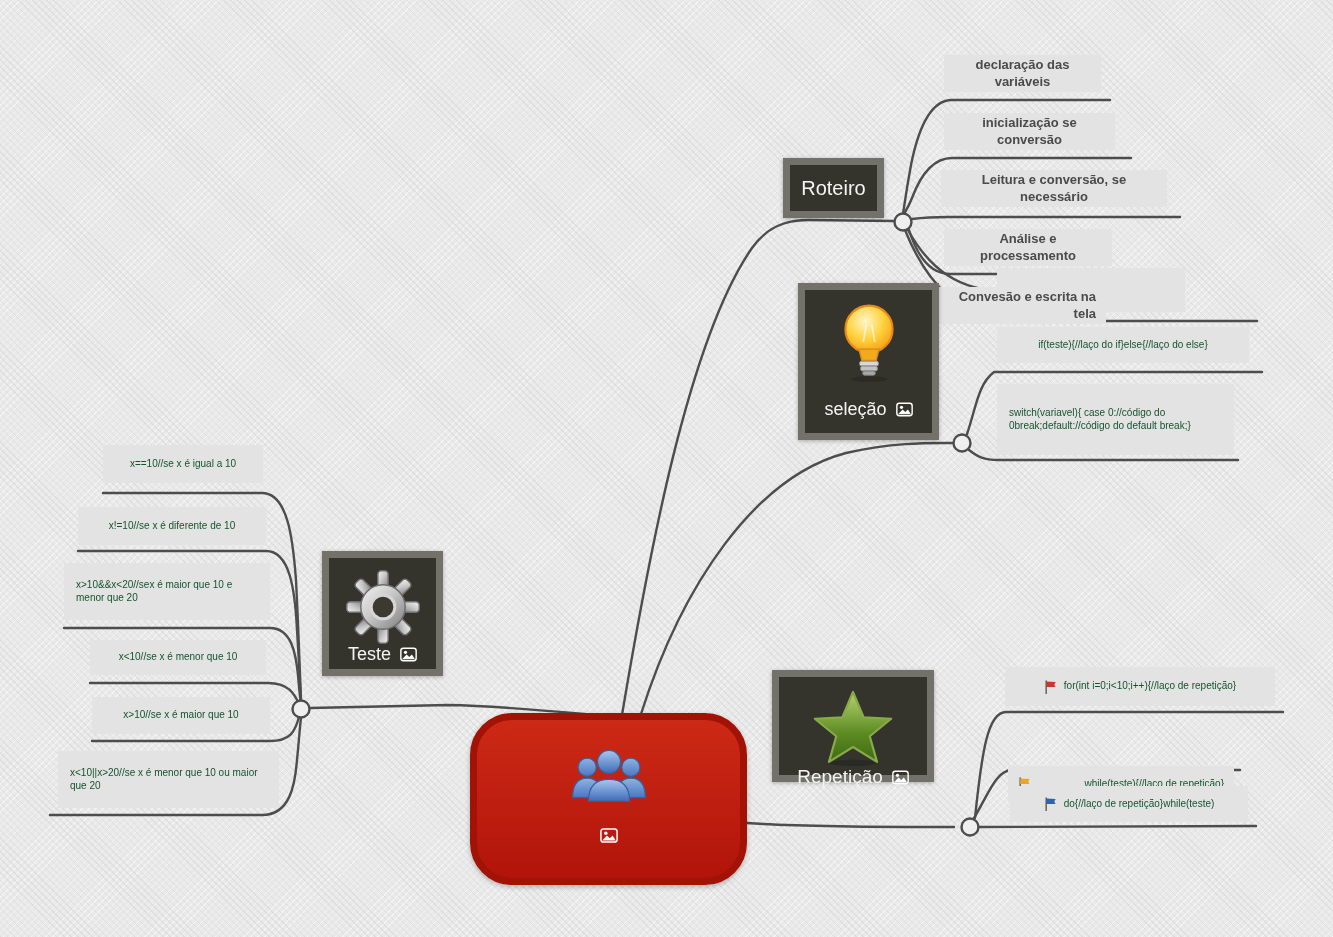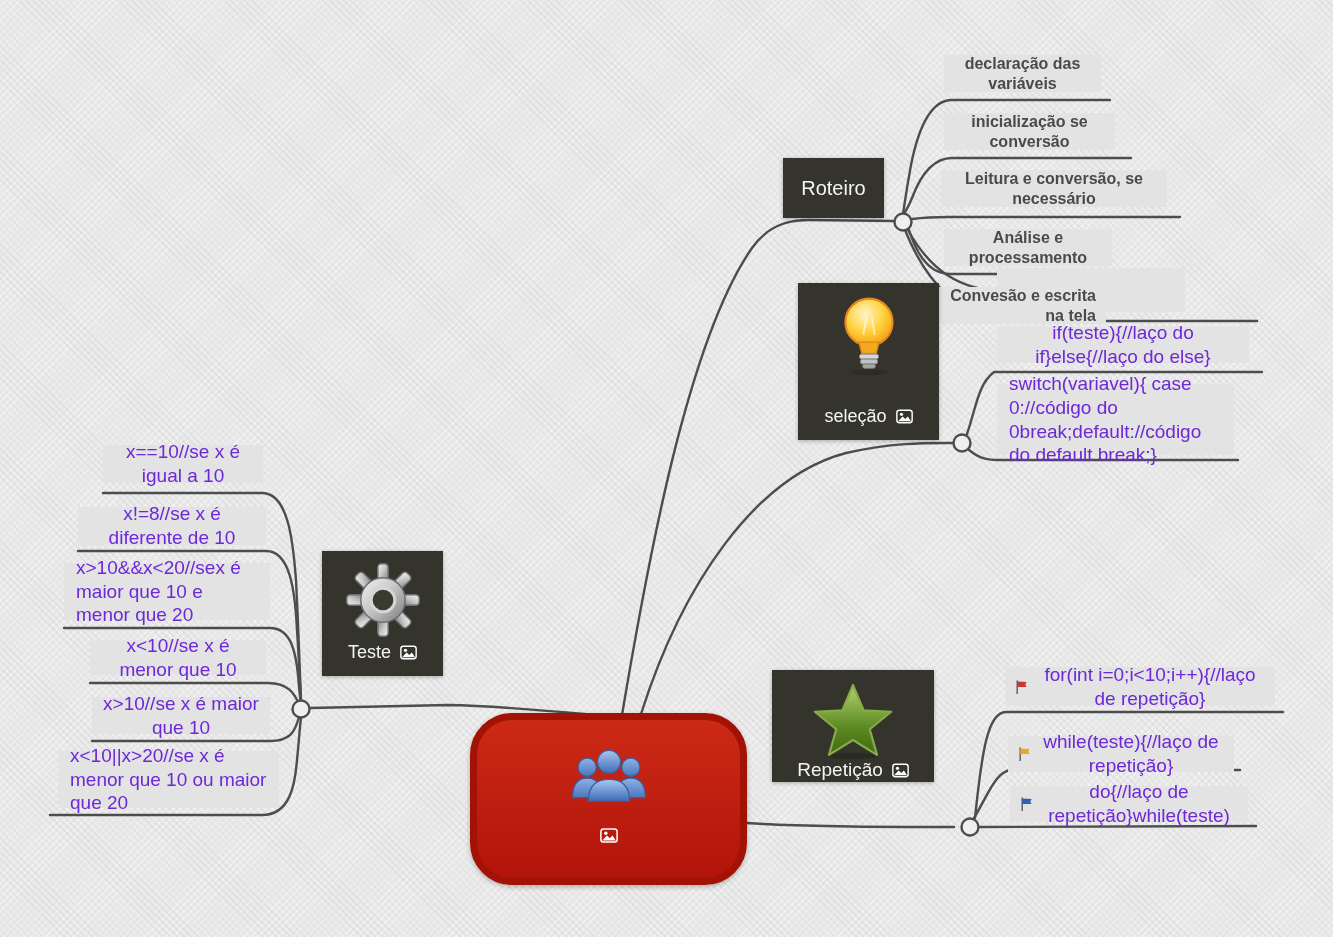--- a/index.html
+++ b/index.html
@@ -11,30 +11,30 @@
       repeating-linear-gradient(45deg, rgba(201,201,201,.35) 0 1px, transparent 1px 5px),
       repeating-linear-gradient(-45deg, rgba(255,255,255,.45) 0 1px, transparent 1px 5px);
   }
   svg.links{position:absolute;left:0;top:0;z-index:1;}
   svg.links path{fill:none;stroke:#4d4d4d;stroke-width:2.4;stroke-linecap:round;}
   svg.links circle{fill:#efefef;stroke:#4d4d4d;stroke-width:2.4;}
 
   .leaf{
     position:absolute;z-index:3;background:#e3e3e3;
     display:flex;align-items:center;justify-content:center;text-align:center;
-    color:#6d28d9;font-size:19px;line-height:1.25;padding:0 10px;box-sizing:border-box;
-  }
-  .leaf.bold{font-weight:bold;font-size:16px;color:#4a4a4a;}
+    color:#14532d;font-size:10px;line-height:1.25;padding:0 10px;box-sizing:border-box;
+  }
+  .leaf.bold{font-weight:bold;font-size:13px;color:#4a4a4a;}
   .leaf.left{justify-content:flex-start;text-align:left;padding:0 12px;}
   .leaf .flag{display:inline-flex;margin-right:7px;flex:0 0 auto;}
   #leaf-occluded{z-index:2;}
   #leaf-r5{z-index:3;text-align:right;}
 
   .bignode{
-    position:absolute;z-index:4;background:#72726a;box-sizing:border-box;
+    position:absolute;z-index:4;background:#72726a;padding:7px;box-sizing:border-box;
     box-shadow:0 1px 4px rgba(0,0,0,.28);
   }
   .bignode .inner{
     background:#34342c;width:100%;height:100%;box-sizing:border-box;
     display:flex;flex-direction:column;align-items:center;justify-content:space-between;
     padding:12px 6px 13px;color:#f4f4f4;
   }
   .bignode .inner.center-only{justify-content:center;padding:6px;}
   .nlabel{display:flex;align-items:center;justify-content:center;gap:9px;white-space:nowrap;}
   #node-roteiro .nlabel{font-size:20px;}
@@ -67,21 +67,21 @@
   #leaf-r5{left:938px;top:287px;width:168px;height:37px;}
   #leaf-s1{left:997px;top:327px;width:252px;height:36px;}
   #leaf-s2{left:997px;top:384px;width:237px;height:71px;}
   #leaf-t1{left:103px;top:445px;width:160px;height:38px;}
   #leaf-t2{left:78px;top:507px;width:188px;height:38px;}
   #leaf-t3{left:64px;top:563px;width:206px;height:57px;}
   #leaf-t4{left:90px;top:640px;width:176px;height:35px;}
   #leaf-t5{left:92px;top:697px;width:178px;height:37px;}
   #leaf-t6{left:58px;top:751px;width:221px;height:57px;}
   #leaf-p1{left:1005px;top:667px;width:270px;height:39px;}
-  #leaf-p2{left:1008px;top:736px;width:226px;height:36px;}
+  #leaf-p2{left:1008px;top:766px;width:226px;height:36px;justify-content:space-between;}
   #leaf-p3{left:1010px;top:786px;width:238px;height:36px;}
 </style>
 </head>
 <body>
 
 <svg class="links" width="1333" height="937">
 
   <path d="M 622,715 C 648,560 688,340 752,248 C 766,228 784,220 808,220 L 894,221"></path>
 
   <path d="M 1110,100 L 952,100 C 928,100 917,135 911,165 C 906,192 904,208 903,214"></path>
@@ -118,21 +118,21 @@
 <div class="leaf bold" id="leaf-r2">inicialização se conversão</div>
 <div class="leaf bold" id="leaf-r3">Leitura e conversão, se necessário</div>
 <div class="leaf bold" id="leaf-r4">Análise e processamento</div>
 <div class="leaf" id="leaf-occluded"></div>
 <div class="leaf bold" id="leaf-r5">Convesão e escrita na tela</div>
 
 <div class="leaf" id="leaf-s1">if(teste){//laço do if}else{//laço do else}</div>
 <div class="leaf left" id="leaf-s2">switch(variavel){ case 0://código do 0break;default://código do default break;}</div>
 
 <div class="leaf" id="leaf-t1">x==10//se x  é igual a 10</div>
-<div class="leaf" id="leaf-t2">x!=8//se x é diferente de 10</div>
+<div class="leaf" id="leaf-t2">x!=10//se x é diferente de 10</div>
 <div class="leaf left" id="leaf-t3">x&gt;10&amp;&amp;x&lt;20//sex é maior que 10 e menor que 20</div>
 <div class="leaf" id="leaf-t4">x&lt;10//se x é menor que 10</div>
 <div class="leaf" id="leaf-t5">x&gt;10//se x é maior que 10</div>
 <div class="leaf left" id="leaf-t6">x&lt;10||x&gt;20//se x é menor que 10 ou maior que 20</div>
 
 <div class="leaf" id="leaf-p1">
   <span class="flag">
     <svg width="13" height="14" viewBox="0 0 13 14">
         <path d="M2.2,1 L2.2,13.4" stroke="#6b6b6b" stroke-width="1.6" stroke-linecap="round" fill="none"></path>
         <path d="M2.2,1.4 L11.8,1.9 C10.1,3.5 10.1,5.4 11.8,7.1 L2.2,6.9 Z" fill="#c23b2e"></path>

